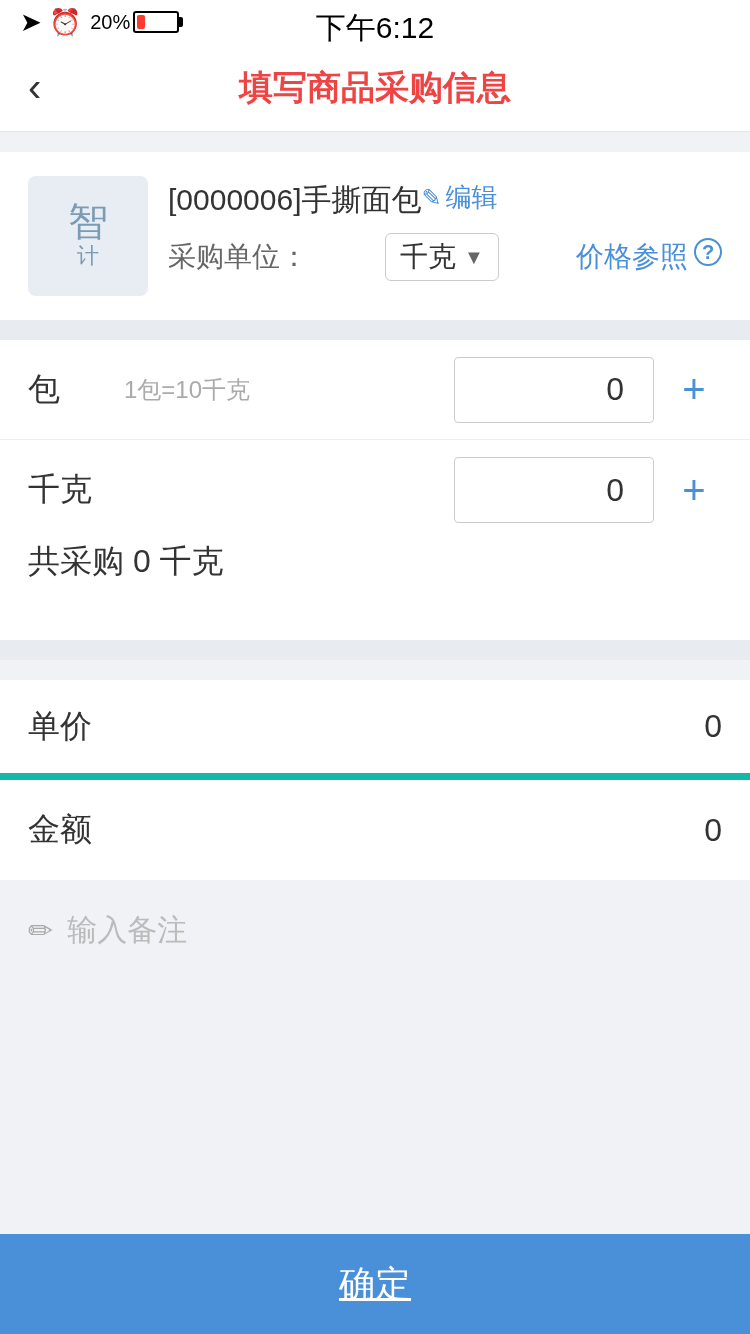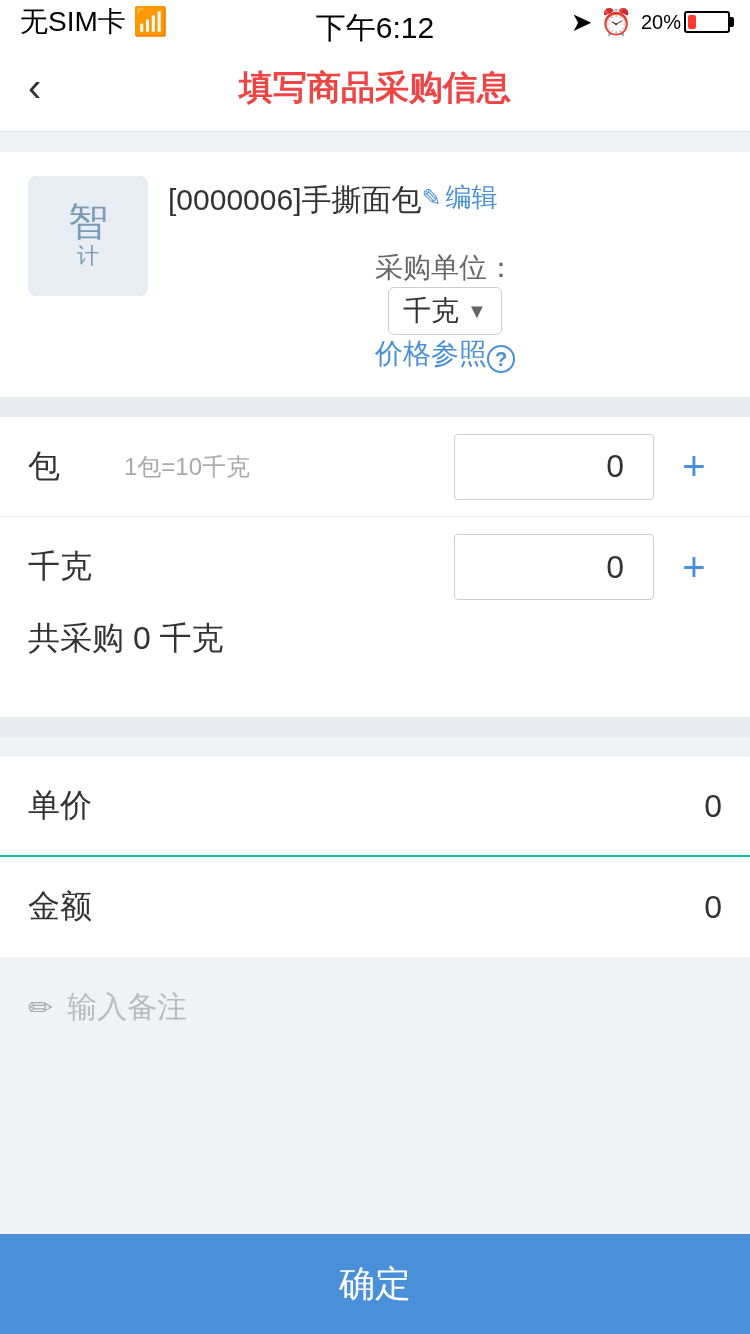--- a/index.html
+++ b/index.html
@@ -150,25 +150,24 @@
       color: #4a90d9;
       display: flex;
       align-items: center;
       gap: 4px;
       cursor: pointer;
     }
     .edit-icon {
       font-size: 24px;
     }
     .product-unit-row {
-      margin-top: 28px;
+      margin-top: 12px;
       display: flex;
       align-items: center;
       justify-content: space-between;
-      flex-direction: column;
     }
     .unit-label {
       font-size: 28px;
       color: #666;
     }
     .unit-select {
       display: flex;
       align-items: center;
       border: 1px solid #ccc;
       border-radius: 6px;
@@ -180,21 +179,22 @@
       cursor: pointer;
     }
     .unit-chevron {
       font-size: 20px;
       color: #666;
     }
     .price-ref {
       font-size: 28px;
       color: #4a90d9;
       display: flex;
-      align-items: flex-end;
+      align-items: flex-start;
+      gap: 6px;
       cursor: pointer;
     }
     .price-ref-icon {
       width: 28px;
       height: 28px;
       border: 2px solid #4a90d9;
       border-radius: 50%;
       display: flex;
       align-items: center;
       justify-content: center;
@@ -295,21 +295,21 @@
     .price-section {
       background: #fff;
       margin-top: 20px;
     }
     .price-row {
       display: flex;
       align-items: center;
       justify-content: space-between;
       padding: 0 28px;
       height: 100px;
-      border-bottom: 2px solid #14b8a6;
+      border-bottom: 7px solid #14b8a6;
     }
     .price-row:last-child {
       border-bottom: none;
     }
     .price-label {
       font-size: 32px;
       color: #333;
     }
     .price-value {
       font-size: 32px;
@@ -351,32 +351,32 @@
       height: 100px;
       background: #4a90d9;
       border: none;
       font-size: 36px;
       color: #fff;
       font-weight: 500;
       cursor: pointer;
       display: flex;
       align-items: center;
       justify-content: center;
+      text-decoration: underline;
     }
 
     
     .bottom-spacer {
       height: 100px;
     }
   </style>
 </head>
 <body>
 
 <div class="status-bar">
-  <span class="status-left">无SIM卡 📶</span>
   <span class="status-center">下午6:12</span>
   <div class="status-right">
     <span>➤</span>
     <span>⏰</span>
     <div class="battery">
       <span class="battery-text">20%</span>
       <div class="battery-icon">
         <div class="battery-fill"></div>
       </div>
     </div>

